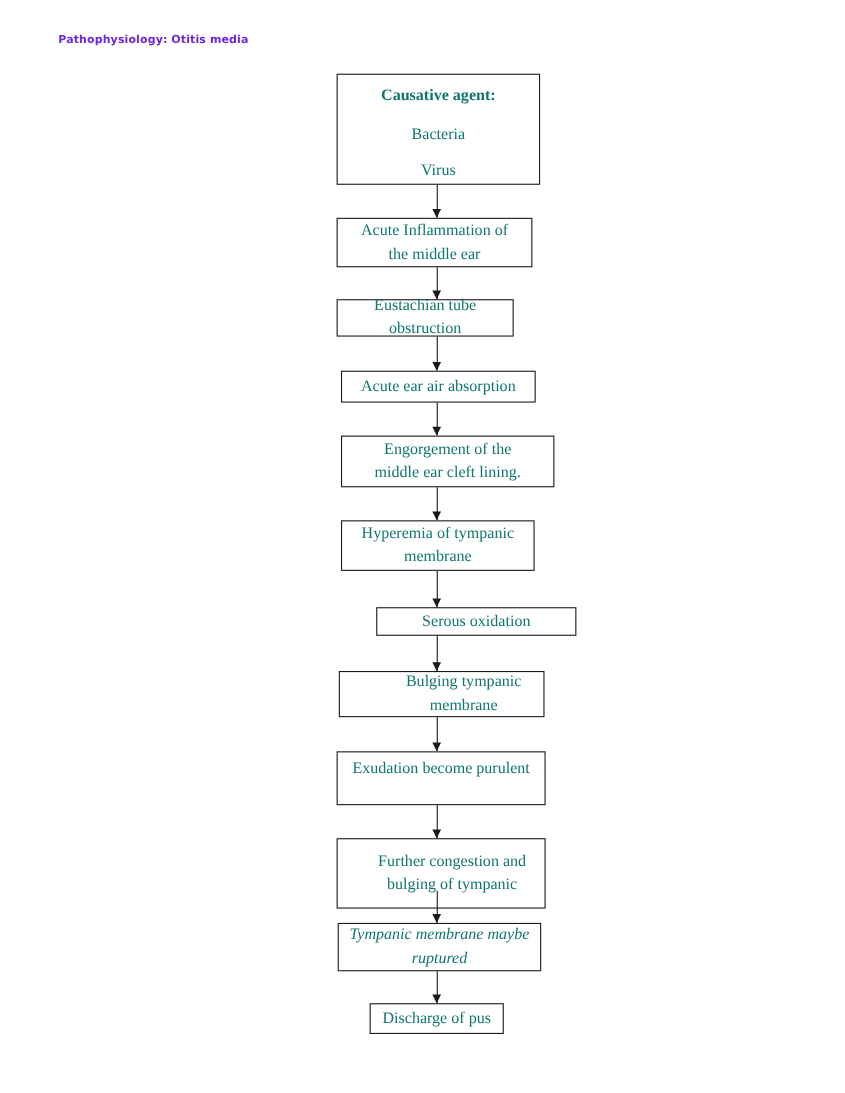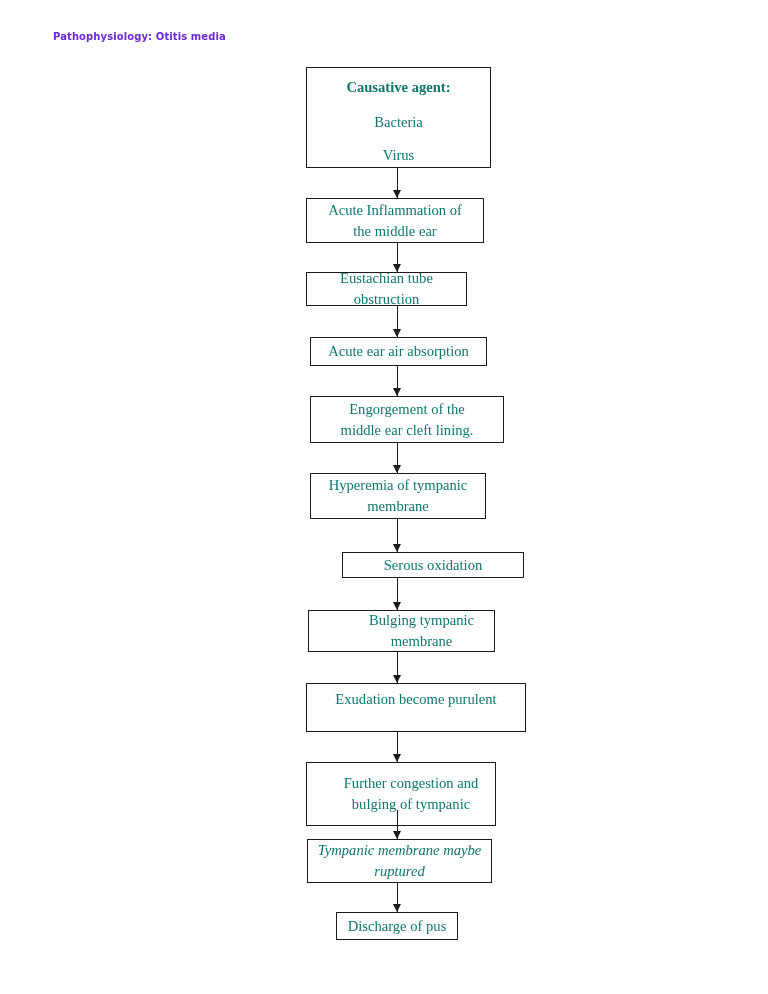--- a/index.html
+++ b/index.html
@@ -167,21 +167,21 @@
     <div class="arrowhead" style="left:393px; top:602px;"></div>
 
     <div class="node center" style="left:308px; top:610px; width:187px; height:42px;padding-left:40px;">
       <span class="node-text">Bulging tympanic
 membrane</span>
     </div>
 
     <div class="connector" style="left:397px; top:652px; height:31px;"></div>
     <div class="arrowhead" style="left:393px; top:675px;"></div>
 
-    <div class="node top" style="left:306px; top:683px; width:220px; height:49px;">
+    <div class="node top" style="left:306px; top:683px; width:190px; height:49px;">
       <span class="node-text">Exudation become purulent</span>
     </div>
 
     <div class="connector" style="left:397px; top:732px; height:30px;"></div>
     <div class="arrowhead" style="left:393px; top:754px;"></div>
 
     <div class="node center" style="left:306px; top:762px; width:190px; height:64px;padding-left:20px;">
       <span class="node-text">Further congestion and
 bulging of tympanic</span>
     </div>

